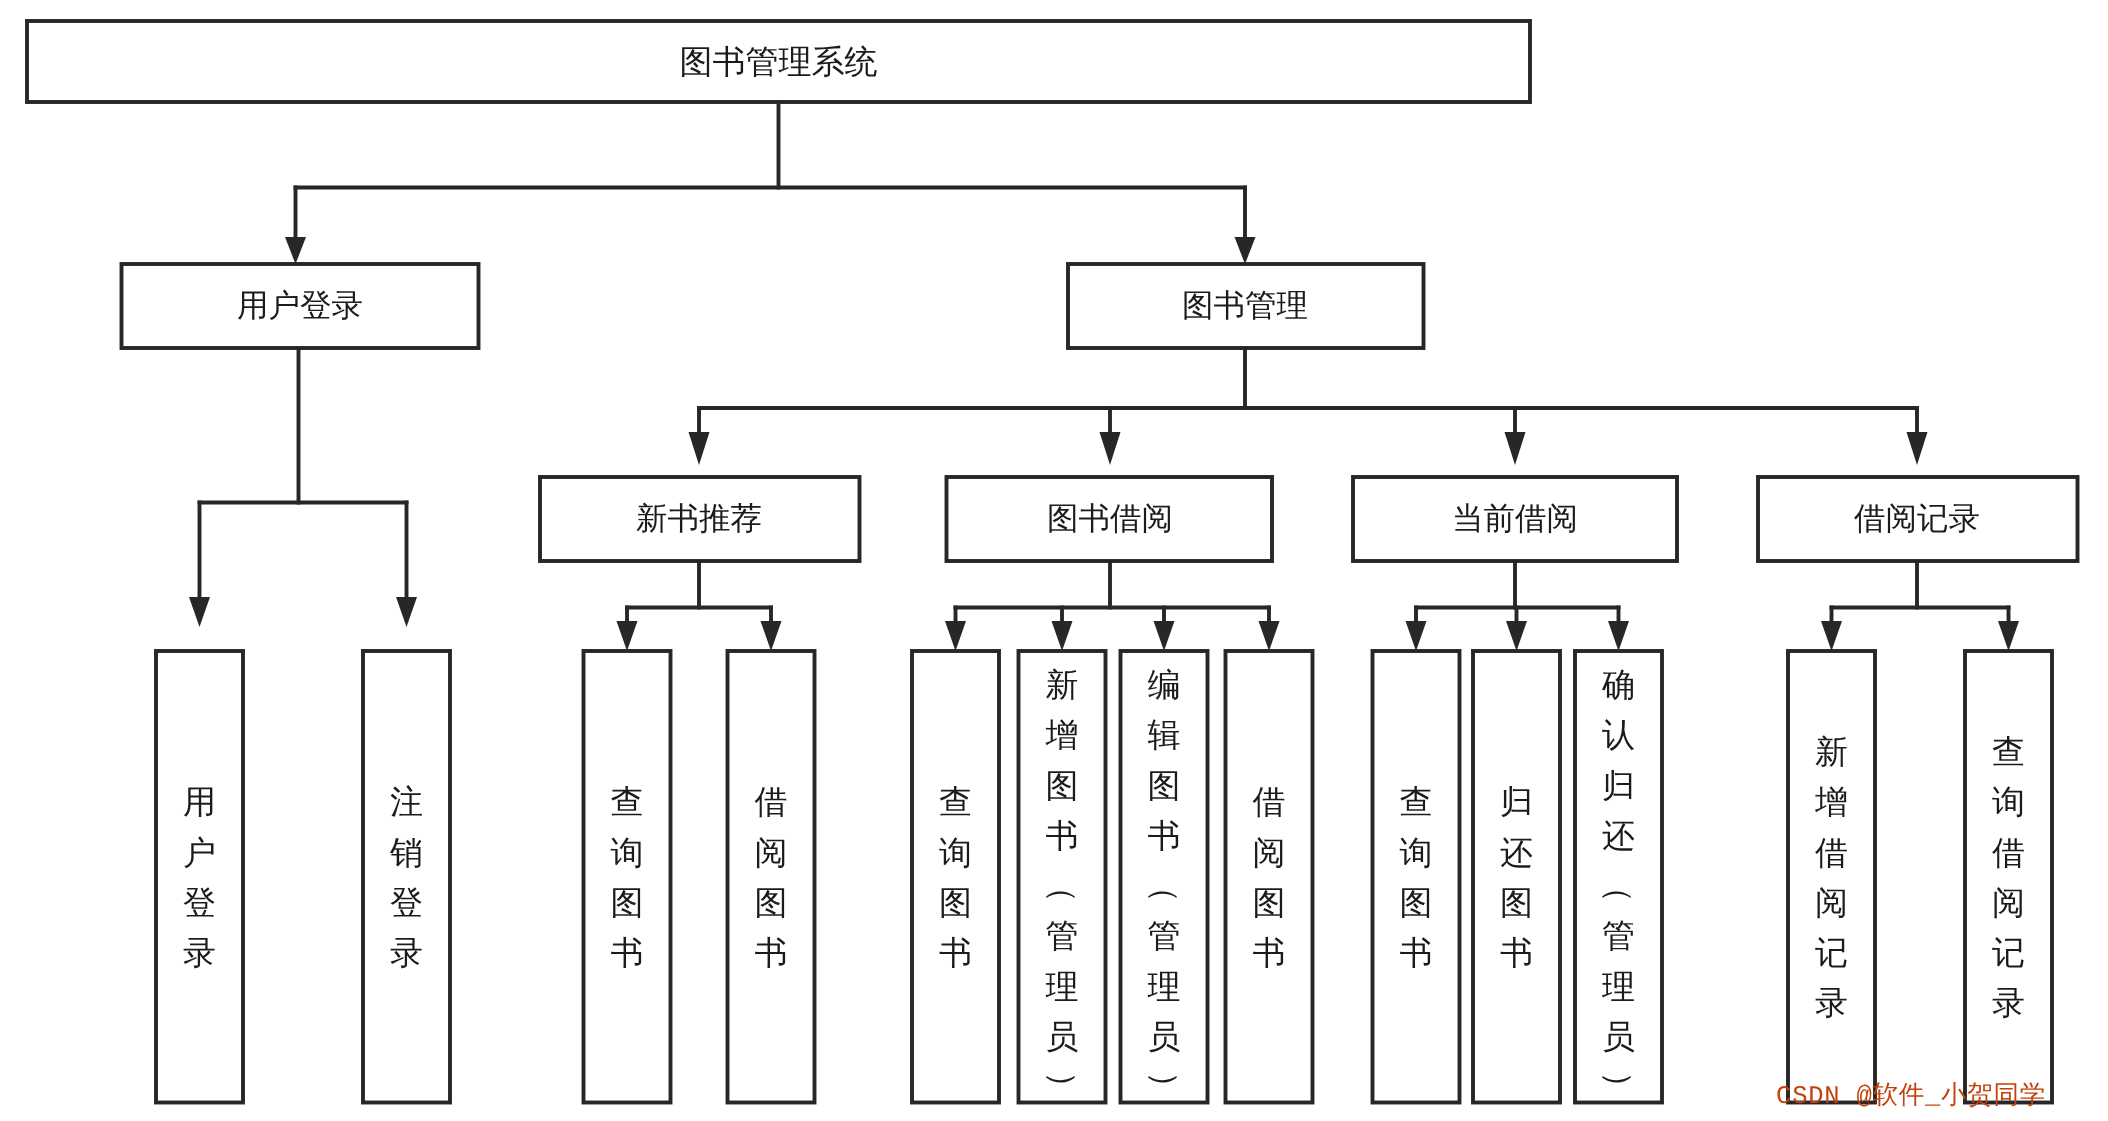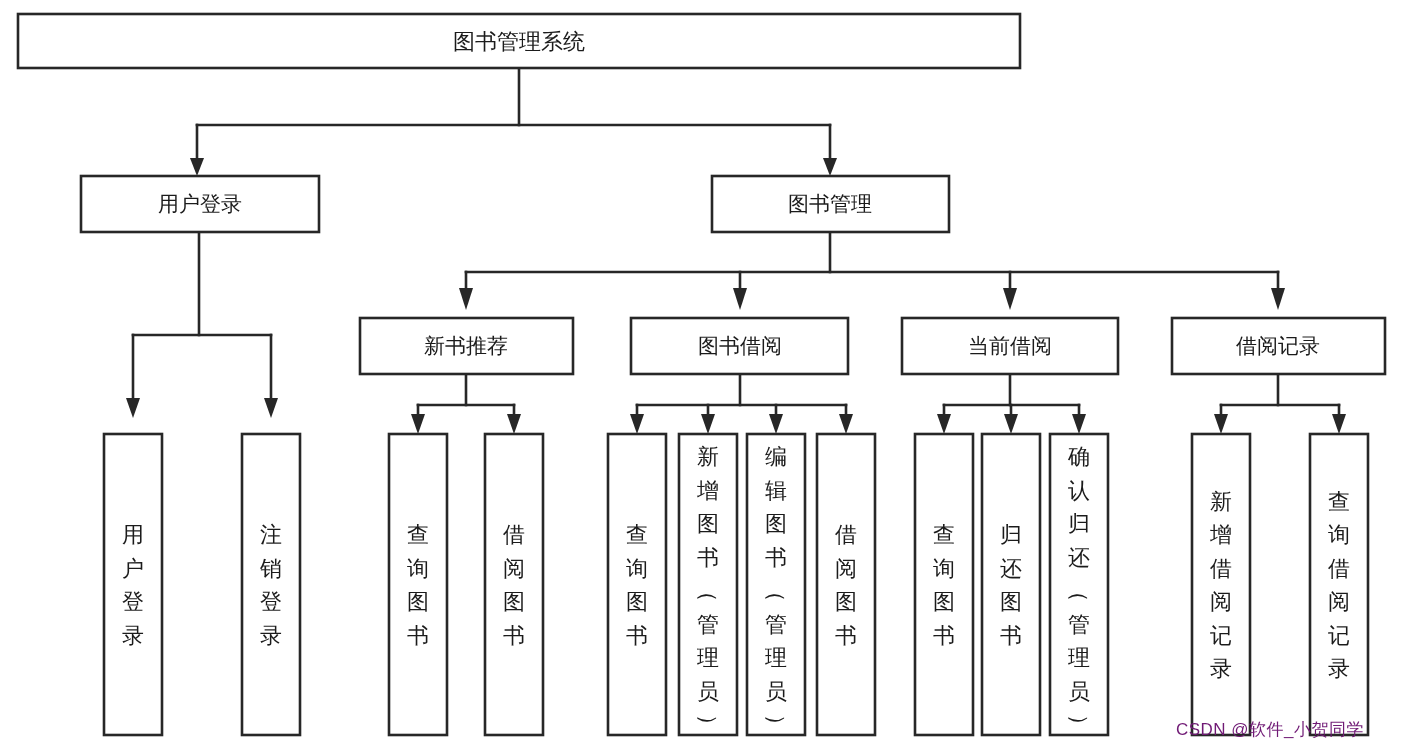--- a/index.html
+++ b/index.html
@@ -5,21 +5,21 @@
   html,body{margin:0;padding:0;background:#ffffff;}
   body{width:1405px;height:747px;font-family:"Liberation Sans","DejaVu Sans",sans-serif;overflow:hidden;}
   #diagram-root{position:relative;width:1374px;height:747px;background:#fff;}
   svg.canvas{position:absolute;left:0;top:0;width:1405px;height:747px;}
   .node-rect{fill:#ffffff;stroke:#272727;stroke-width:2.6;}
   .edge{stroke:#272727;stroke-width:2.6;fill:none;stroke-linecap:square;}
   .arrow-head{fill:#272727;stroke:none;}
   .node-label{fill:#1b1b1b;font-family:"Liberation Sans","DejaVu Sans",sans-serif;font-size:21px;text-anchor:middle;dominant-baseline:middle;}
   .node-label-root{font-size:22px;}
   .leaf-label{fill:#1b1b1b;font-family:"Liberation Sans","DejaVu Sans",sans-serif;font-size:22px;text-anchor:middle;}
-  .watermark{position:absolute;right:10px;bottom:6px;font-size:17px;color:#701a75;font-family:Liberation Sans, sans-serif;white-space:nowrap;letter-spacing:.5px;}
+  .watermark{position:absolute;right:10px;bottom:6px;font-size:17px;color:#c2410c;font-family:Liberation Mono, monospace;white-space:nowrap;letter-spacing:.5px;}
 </style>
 </head>
 <body>
 
 <div id="diagram-root">
 
   <svg class="canvas" viewBox="0 0 1405 747" xmlns="http://www.w3.org/2000/svg">
     <defs>
       <g id="arrowglyph"></g>
     </defs>

